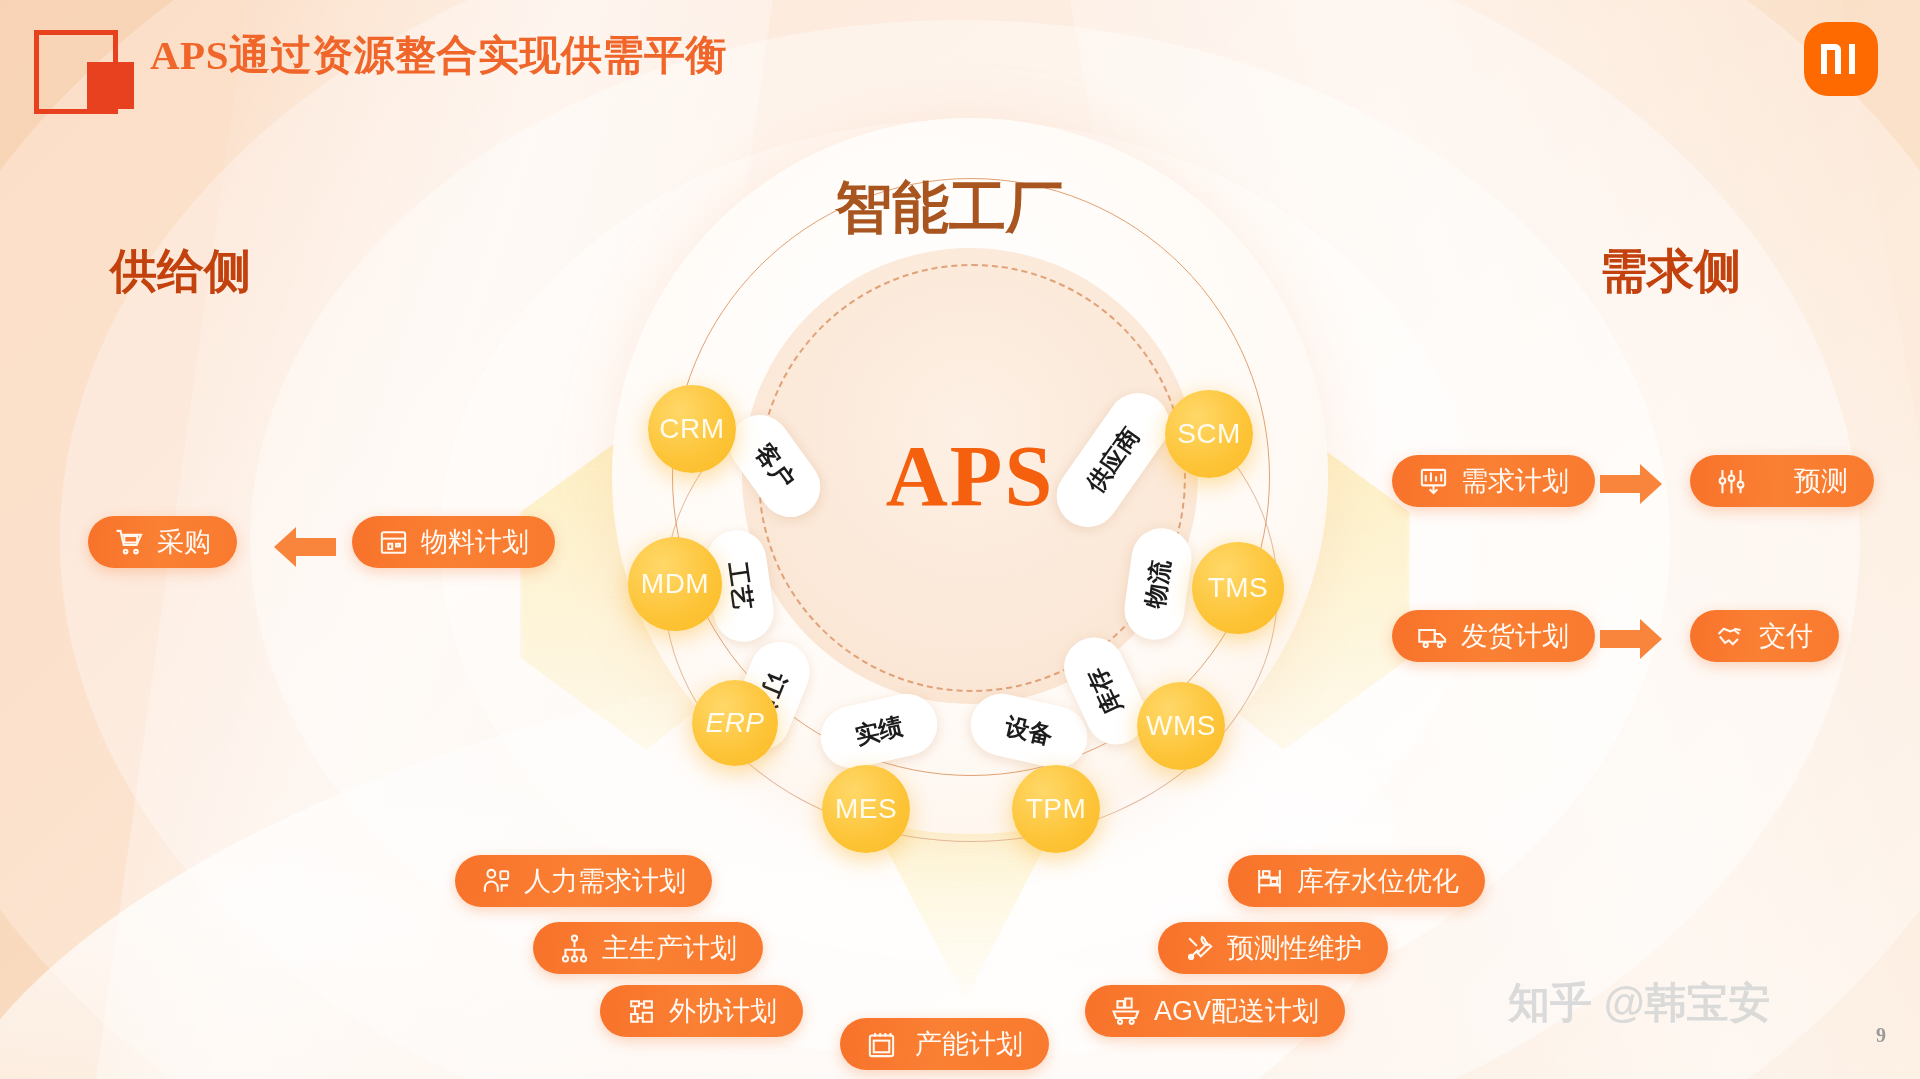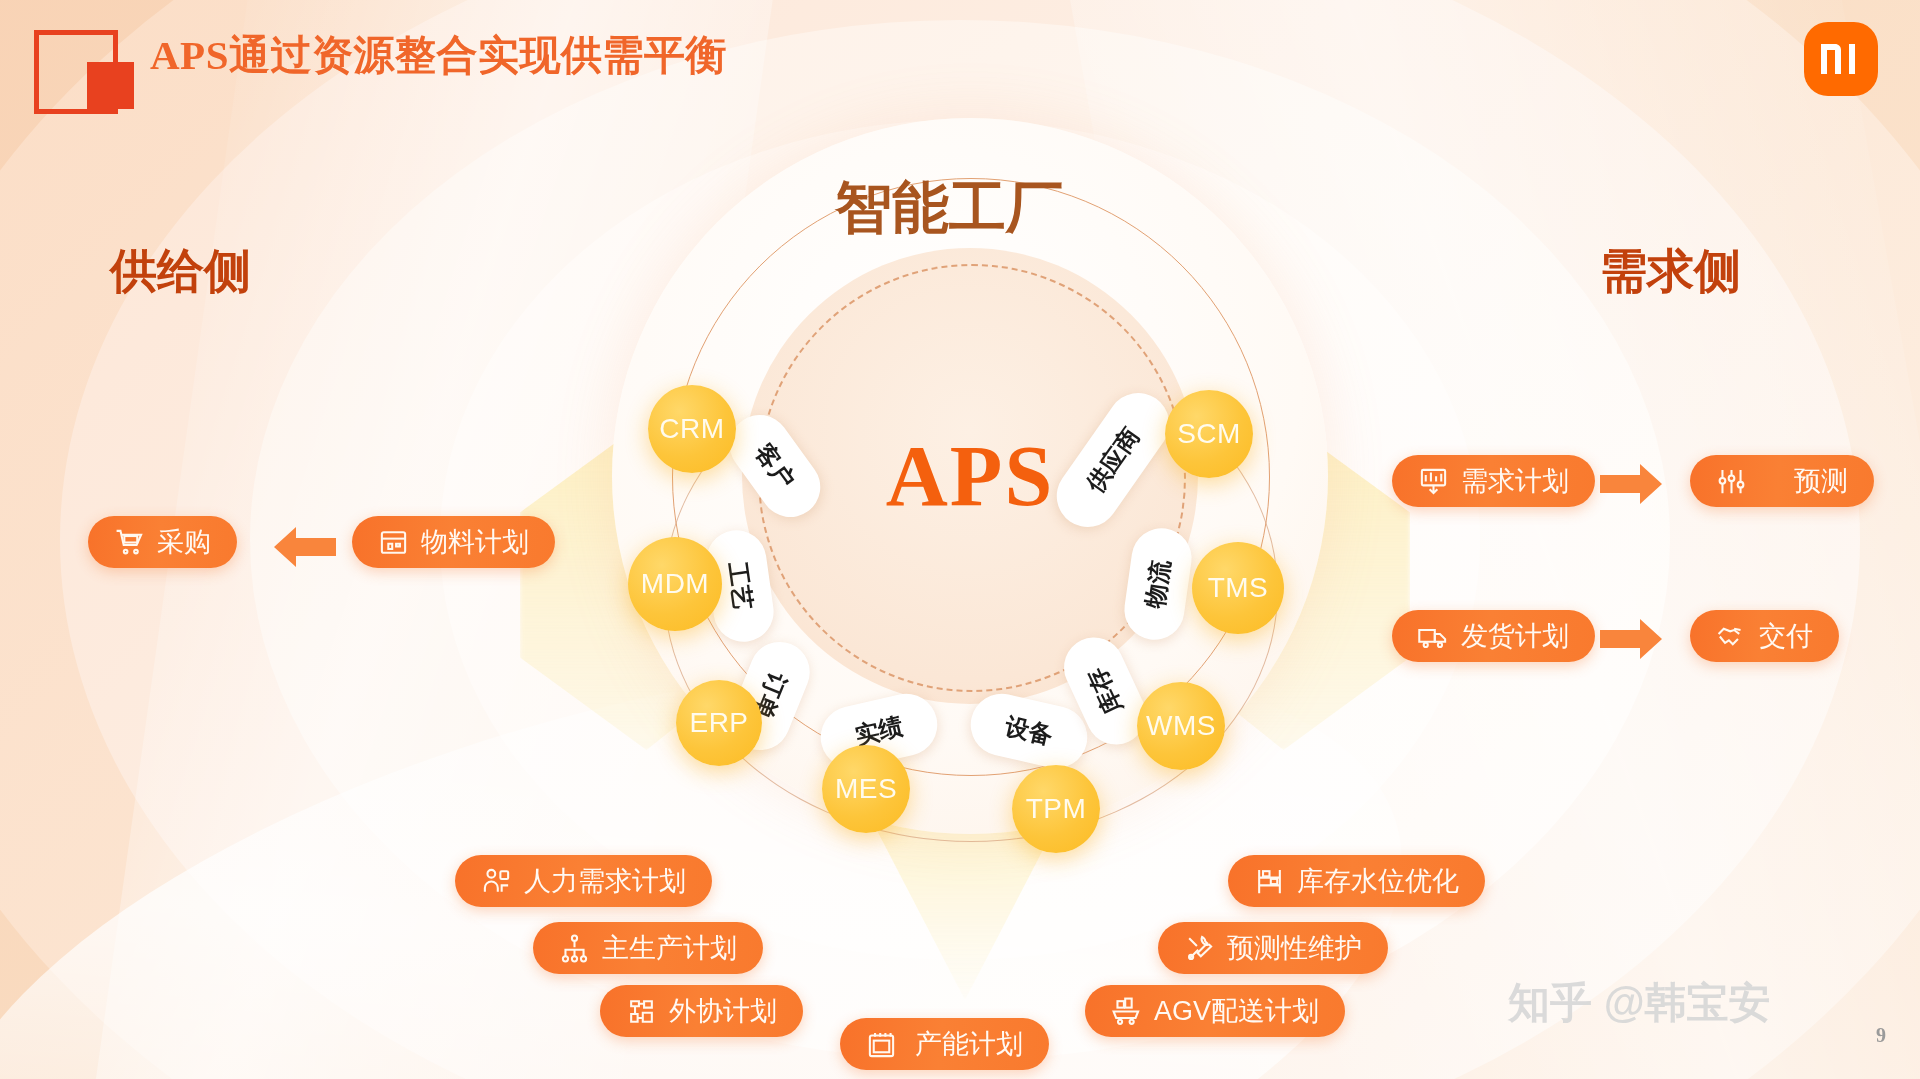--- a/index.html
+++ b/index.html
@@ -176,24 +176,24 @@
   <div class="pill" style="left:1082px;top:385px;width:62px;height:150px;transform:rotate(35deg);">
     <span style="transform:rotate(-90deg);white-space:nowrap;">供应商</span>
   </div>
 
   <div class="bubble" style="left:648px;top:385px;width:88px;height:88px;">
     <span>CRM</span>
   </div>
   <div class="bubble" style="left:628px;top:537px;width:94px;height:94px;">
     <span>MDM</span>
   </div>
-  <div class="bubble" style="left:676px;top:680px;width:86px;height:86px;">
+  <div class="bubble" style="left:692px;top:680px;width:86px;height:86px;font-style:italic;">
     <span>ERP</span>
   </div>
-  <div class="bubble" style="left:822px;top:745px;width:88px;height:88px;text-align:center;">
+  <div class="bubble" style="left:822px;top:765px;width:88px;height:88px;text-align:center;">
     <span>MES</span>
   </div>
   <div class="bubble" style="left:1012px;top:765px;width:88px;height:88px;">
     <span>TPM</span>
   </div>
   <div class="bubble" style="left:1137px;top:682px;width:88px;height:88px;">
     <span>WMS</span>
   </div>
   <div class="bubble" style="left:1192px;top:542px;width:92px;height:92px;">
     <span>TMS</span>

